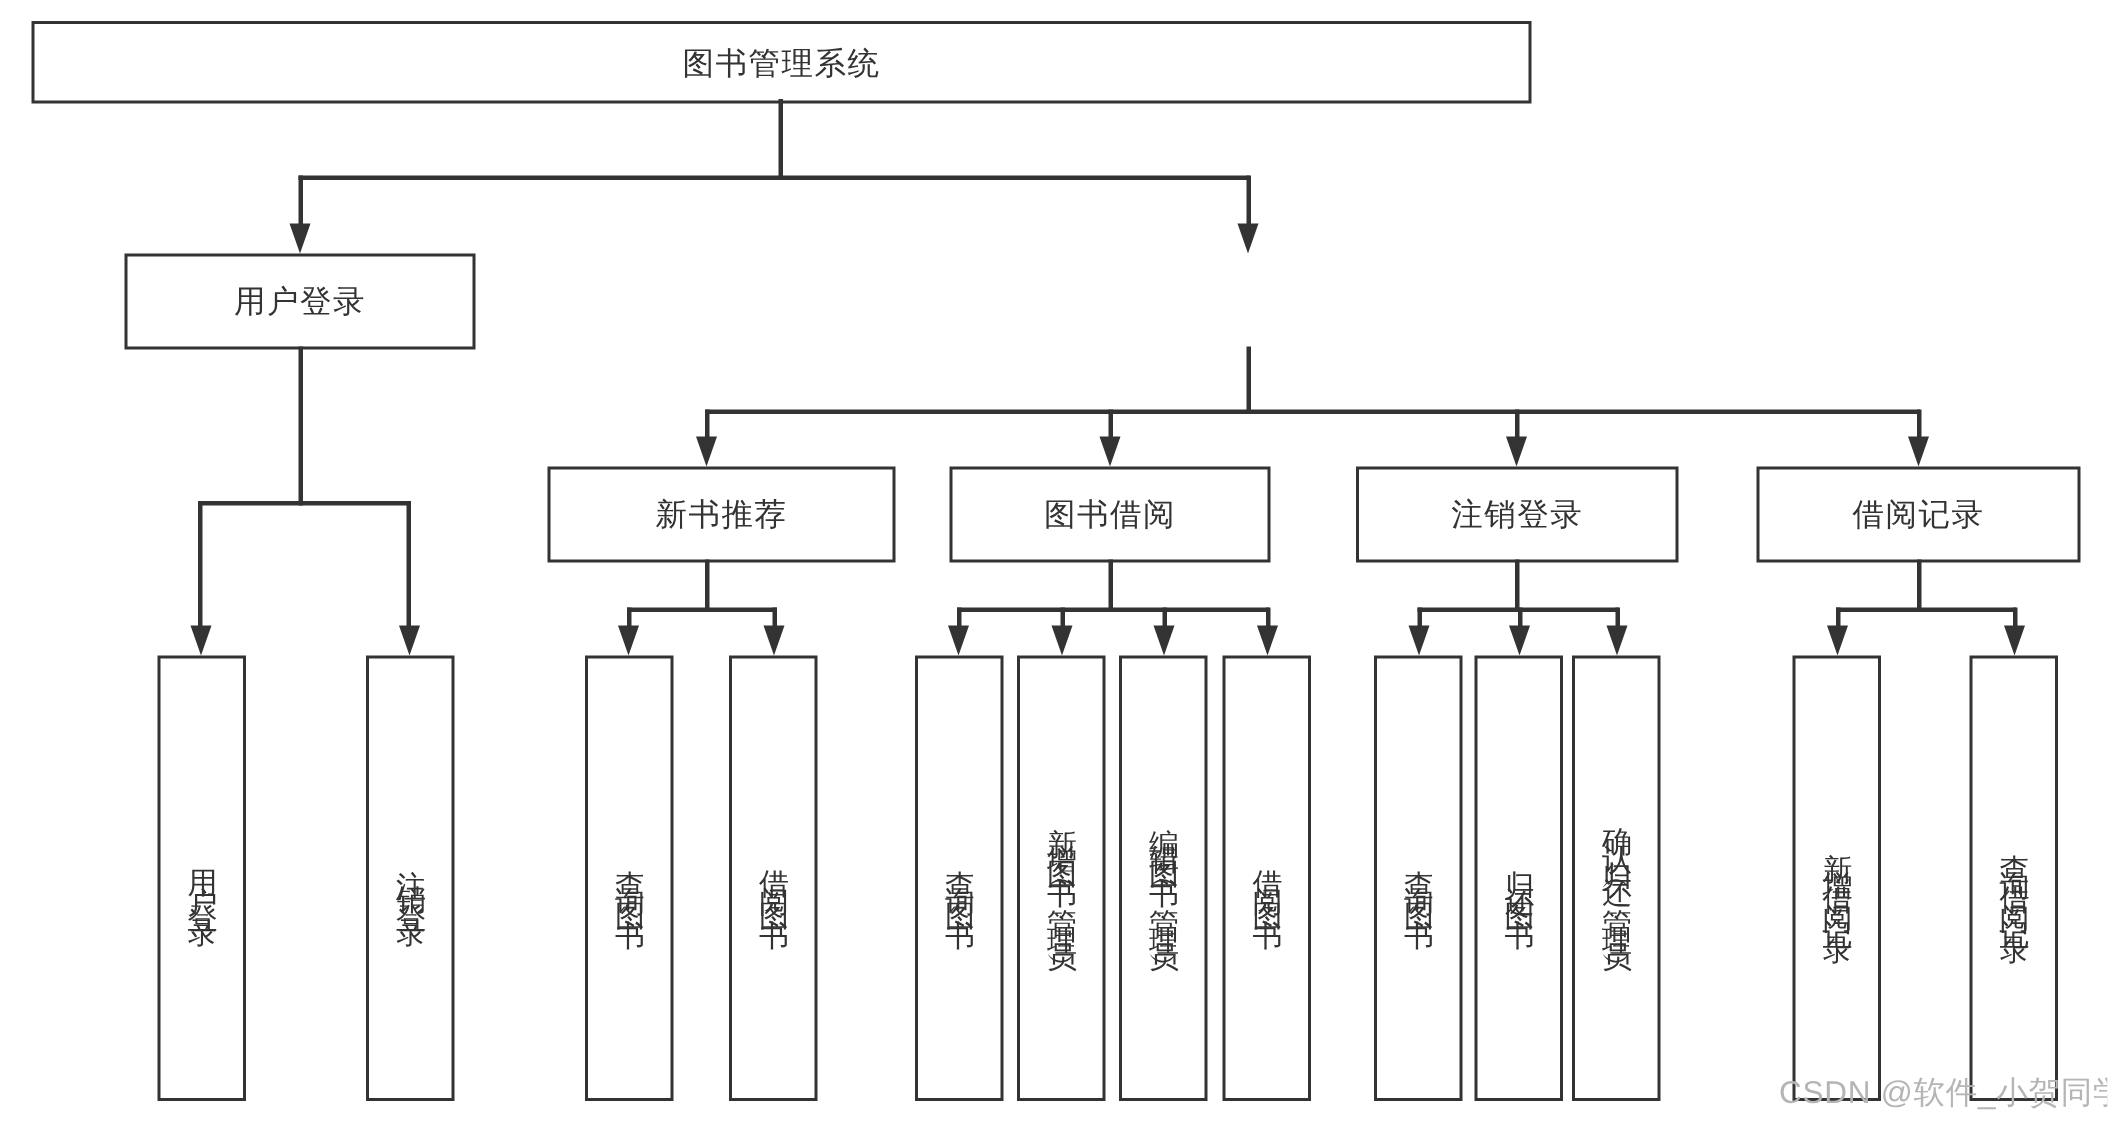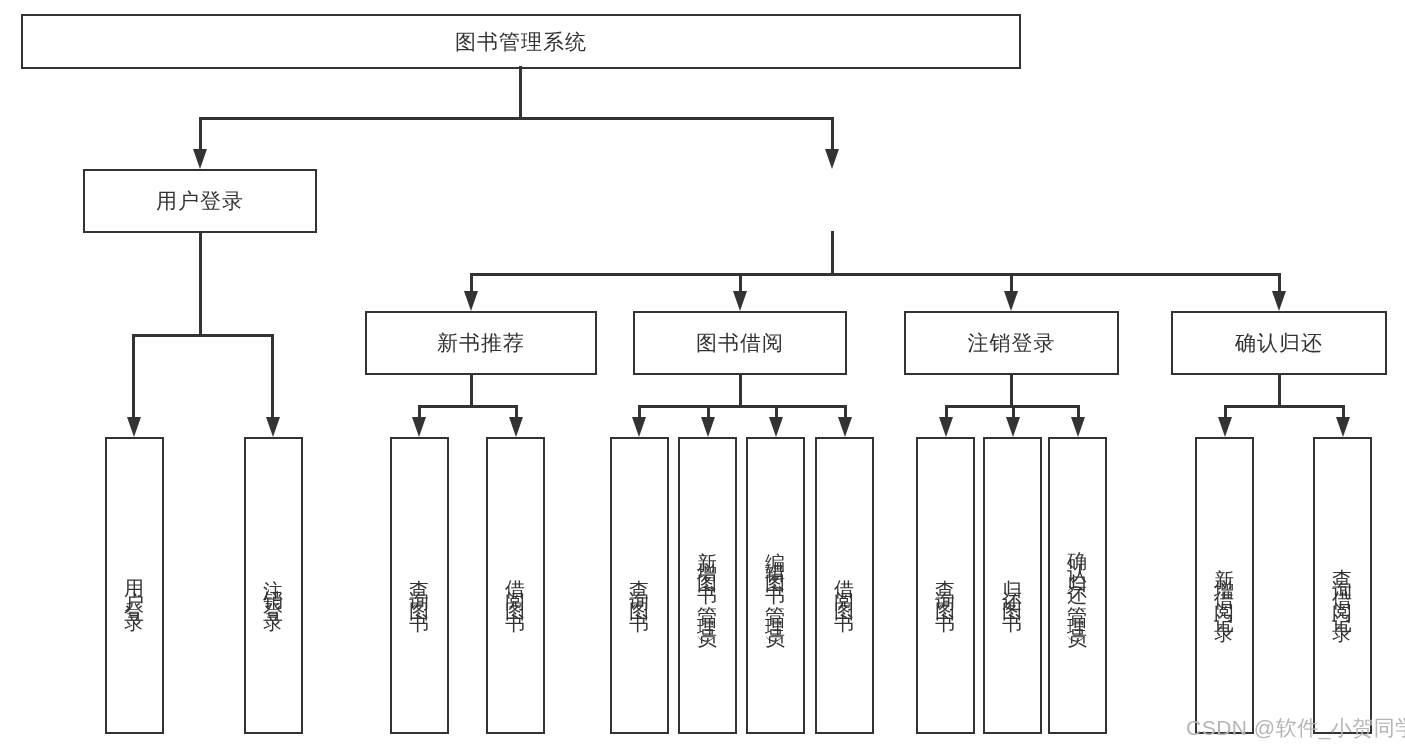--- a/index.html
+++ b/index.html
@@ -75,21 +75,21 @@
 
   <div class="node" style="left:633px;top:311px;width:214px;height:64px;">
     <span>图书借阅</span>
   </div>
 
   <div class="node" style="left:904px;top:311px;width:215px;height:64px;">
     <span>注销登录</span>
   </div>
 
   <div class="node" style="left:1171px;top:311px;width:216px;height:64px;">
-    <span>确认归还</span>
+    <span>借阅记录</span>
   </div>
 
   <div class="leaf" style="left:105px;">
     <span class="vtext">用户登录</span>
   </div>
   <div class="leaf" style="left:244px;">
     <span class="vtext">注销登录</span>
   </div>
 
   <div class="leaf" style="left:390px;">

